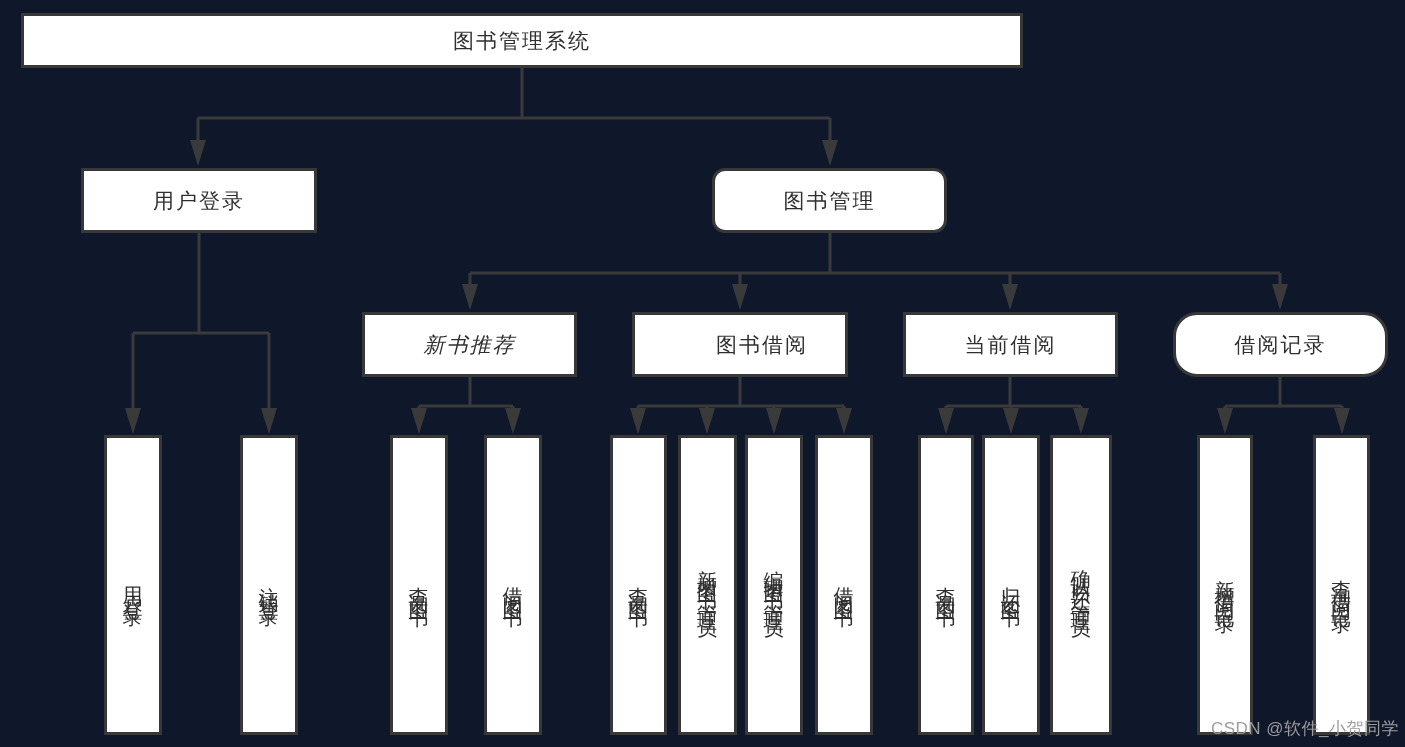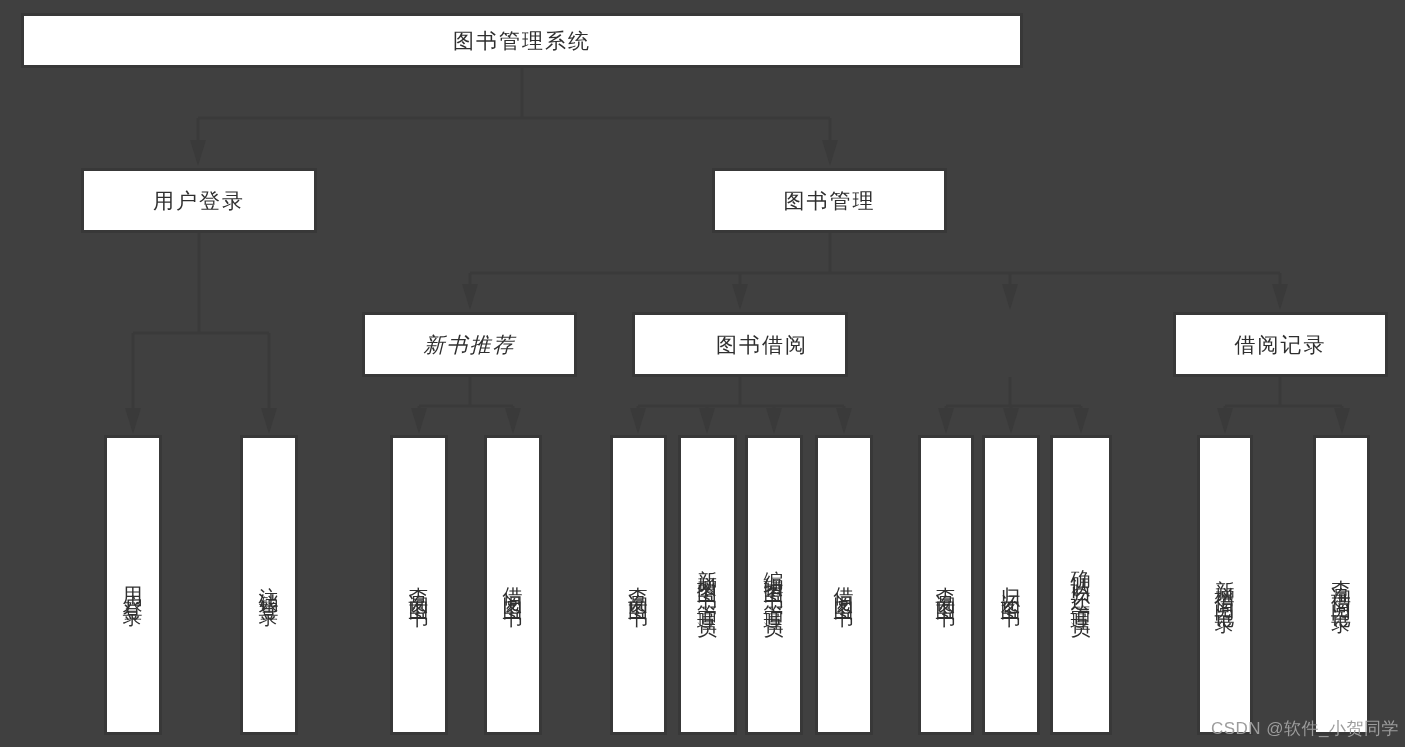--- a/index.html
+++ b/index.html
@@ -1,17 +1,17 @@
 <!DOCTYPE html>
 <html><head>
 <meta charset="utf-8">
 <style>
   html,body{margin:0;padding:0;background:#fff;}
   .canvas{
-    position:relative;width:1405px;height:747px;background:#404040;overflow:hidden;
+    position:relative;width:1405px;height:747px;background:#0f172a;overflow:hidden;
     font-family:"Liberation Sans","DejaVu Sans",sans-serif;color:#2f2f2f;
   }
   .wires{position:absolute;left:0;top:0;z-index:1;}
   .box{
     position:absolute;box-sizing:border-box;border:3px solid #383838;background:#ffffff;
     display:flex;align-items:center;justify-content:center;z-index:2;
   }
   .box .lbl{font-size:21px;letter-spacing:2px;line-height:1;white-space:nowrap;}
   .leaf .lbl{
     writing-mode:vertical-rl;font-size:20px;letter-spacing:7px;line-height:1;
@@ -59,31 +59,34 @@
     </g>
   </svg>
 
   <div class="box" style="left:21px;top:13px;width:1002px;height:55px;">
     <span class="lbl">图书管理系统</span>
   </div>
 
   <div class="box" style="left:81px;top:168px;width:236px;height:65px;">
     <span class="lbl">用户登录</span>
   </div>
-  <div class="box" style="left:712px;top:168px;width:235px;height:65px;">
+  <div class="box" style="left:712px;top:168px;width:235px;height:65px;border-radius:13px;">
     <span class="lbl">图书管理</span>
   </div>
 
   <div class="box" style="left:362px;top:312px;width:215px;height:65px;font-style:italic;">
     <span class="lbl">新书推荐</span>
   </div>
   <div class="box" style="left:632px;top:312px;width:216px;height:65px;padding-left:44px;">
     <span class="lbl">图书借阅</span>
   </div>
-  <div class="box" style="left:1173px;top:312px;width:215px;height:65px;">
+  <div class="box" style="left:903px;top:312px;width:215px;height:65px;">
+    <span class="lbl">当前借阅</span>
+  </div>
+  <div class="box" style="left:1173px;top:312px;width:215px;height:65px;border-radius:24px;">
     <span class="lbl">借阅记录</span>
   </div>
 
   <div class="box leaf" style="left:104px;top:435px;width:58px;height:300px;">
     <span class="lbl">用户登录</span>
   </div>
   <div class="box leaf" style="left:240px;top:435px;width:58px;height:300px;">
     <span class="lbl">注销登录</span>
   </div>
   <div class="box leaf" style="left:390px;top:435px;width:58px;height:300px;">

